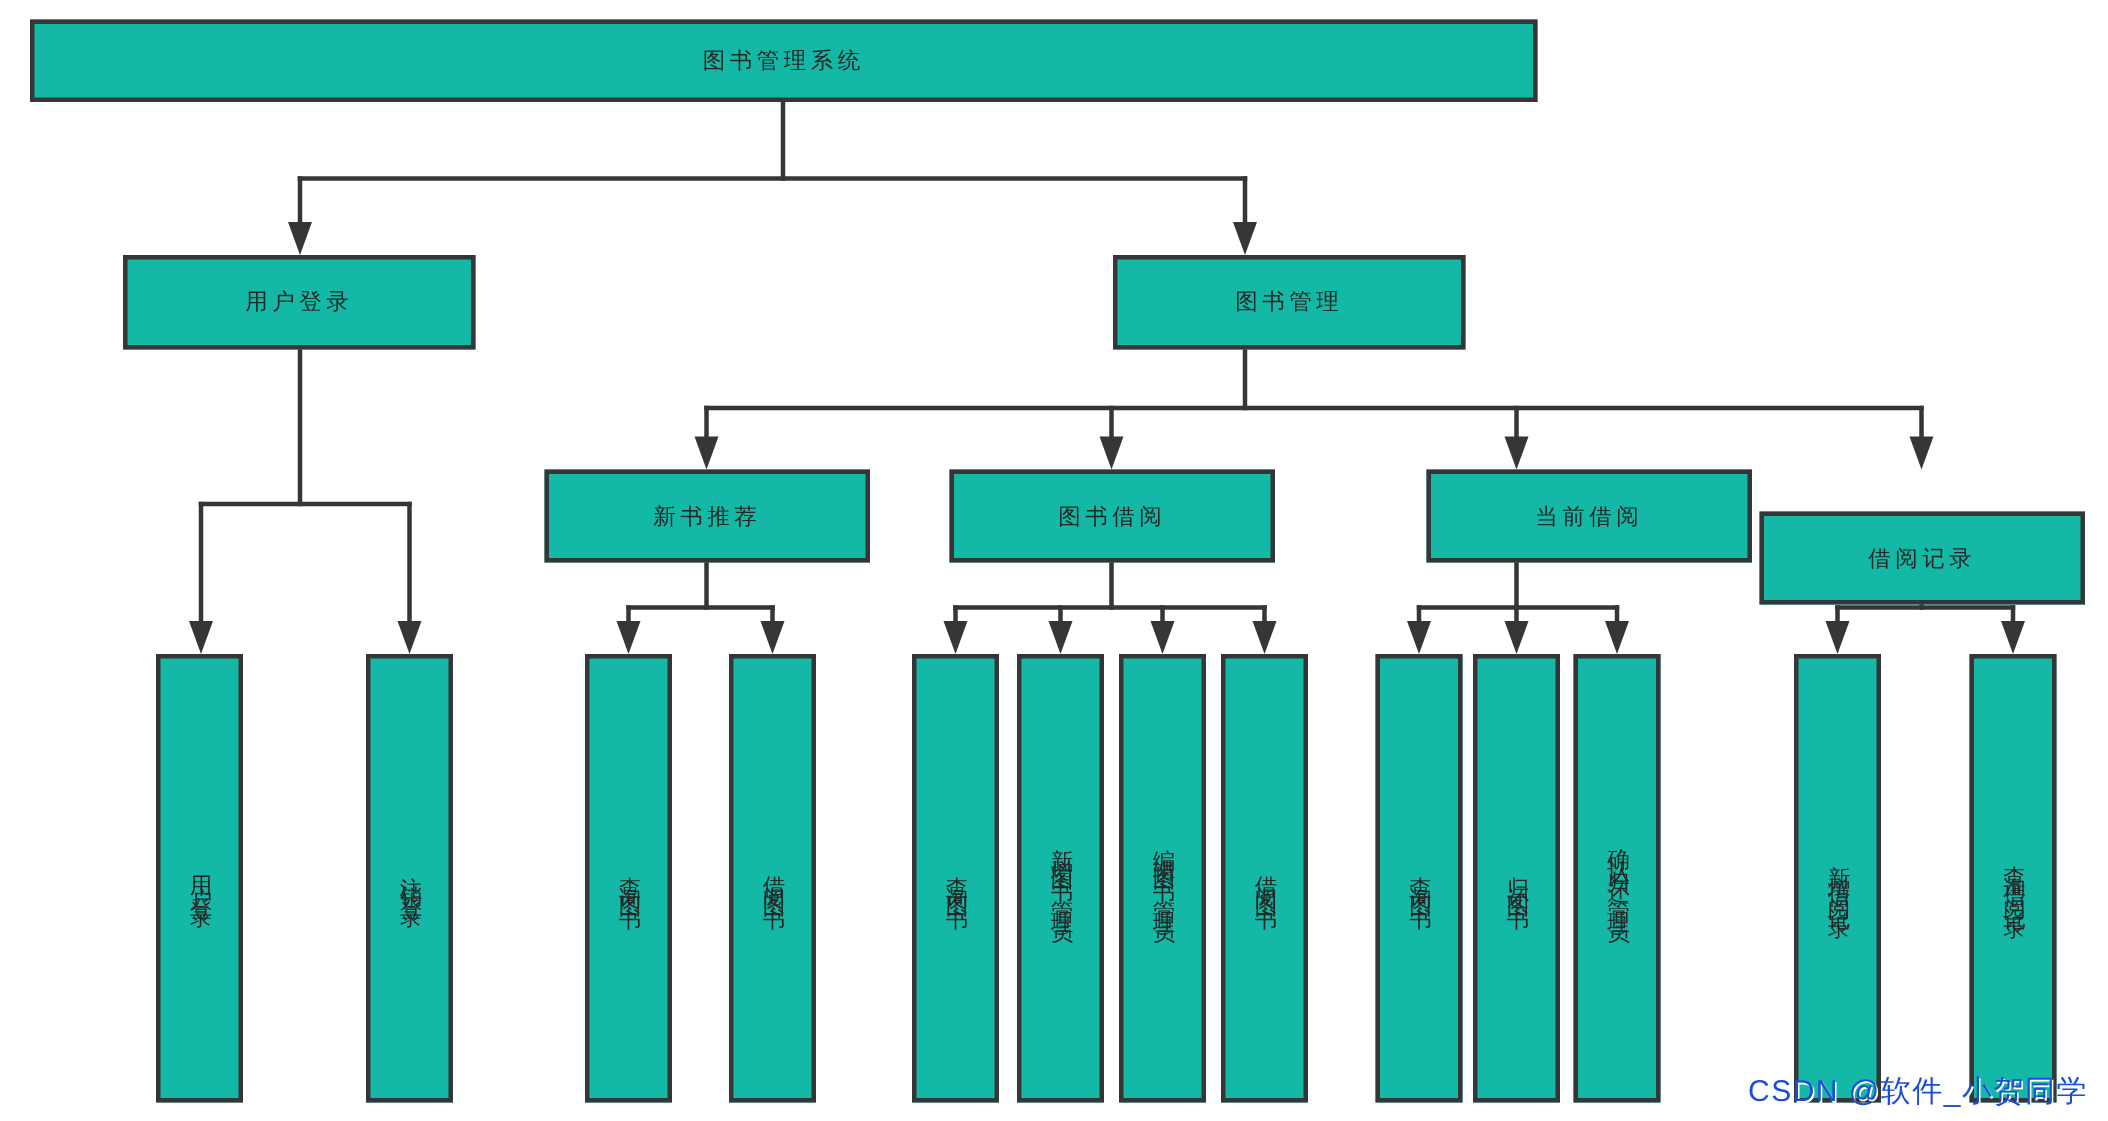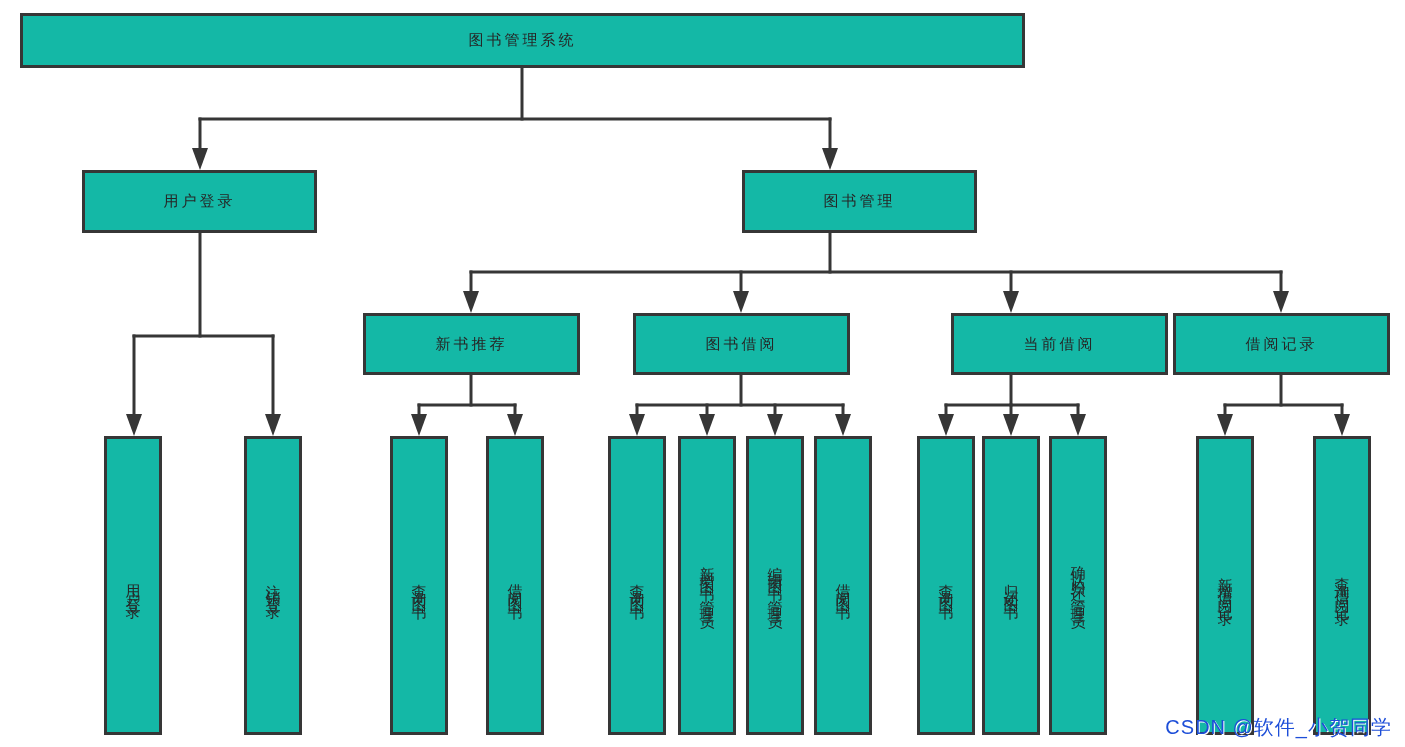--- a/index.html
+++ b/index.html
@@ -45,21 +45,21 @@
   
   #n-root  { left: 20px;  top: 13px;  width: 1005px; height: 55px; }
   
   #n-login { left: 82px;  top: 170px; width: 235px;  height: 63px; }
   #n-mgmt  { left: 712px; top: 170px; width: 235px;  height: 63px; margin-left: 30px; }
   
   .lv3 { top: 313px; width: 217px; height: 62px; }
   #n-newbook { left: 363px;  }
   #n-borrow  { left: 633px;  }
   #n-current { left: 903px; margin-left: 48px;  }
-  #n-records { left: 1173px; }
+  #n-records { left: 1173px; margin-top: 28px; }
   
   .leaf { top: 436px; width: 58px; height: 299px; }
   #lf-user-login    { left: 104px;  }
   #lf-logout        { left: 244px;  }
   #lf-nb-query      { left: 390px;  }
   #lf-nb-borrow     { left: 486px;  }
   #lf-bb-query      { left: 608px;  }
   #lf-bb-add        { left: 678px;  }
   #lf-bb-edit       { left: 746px;  }
   #lf-bb-borrow     { left: 814px;  }

